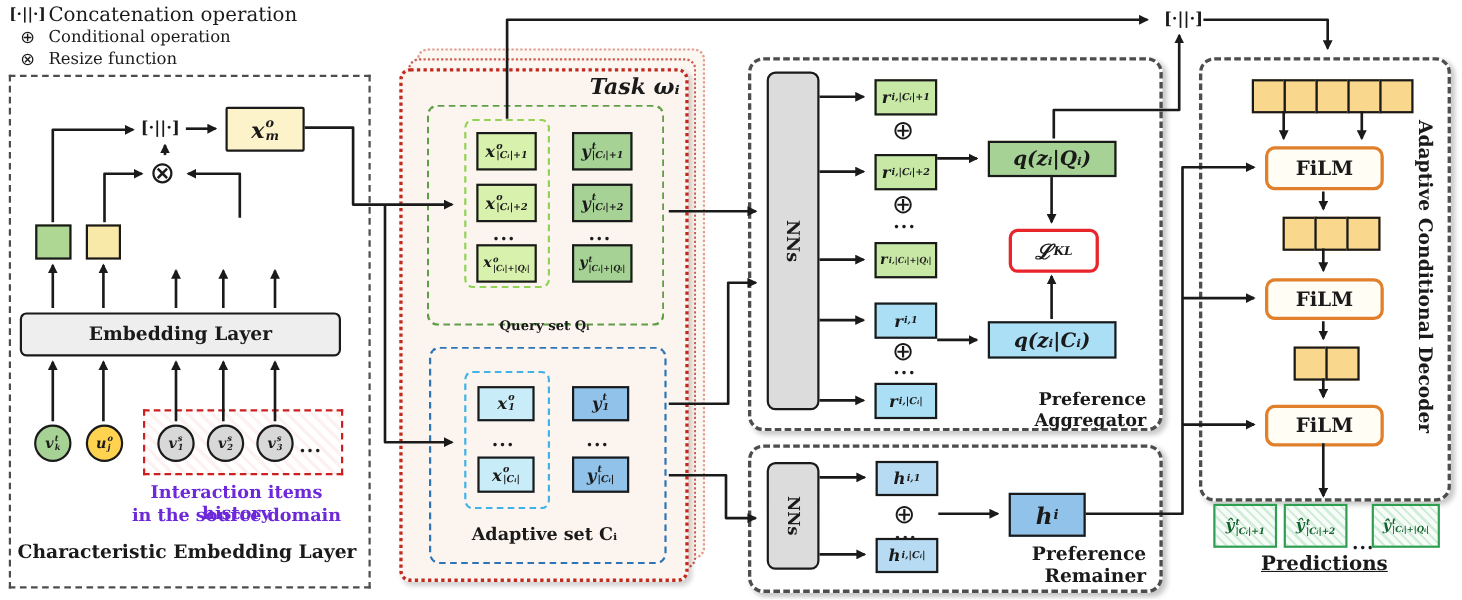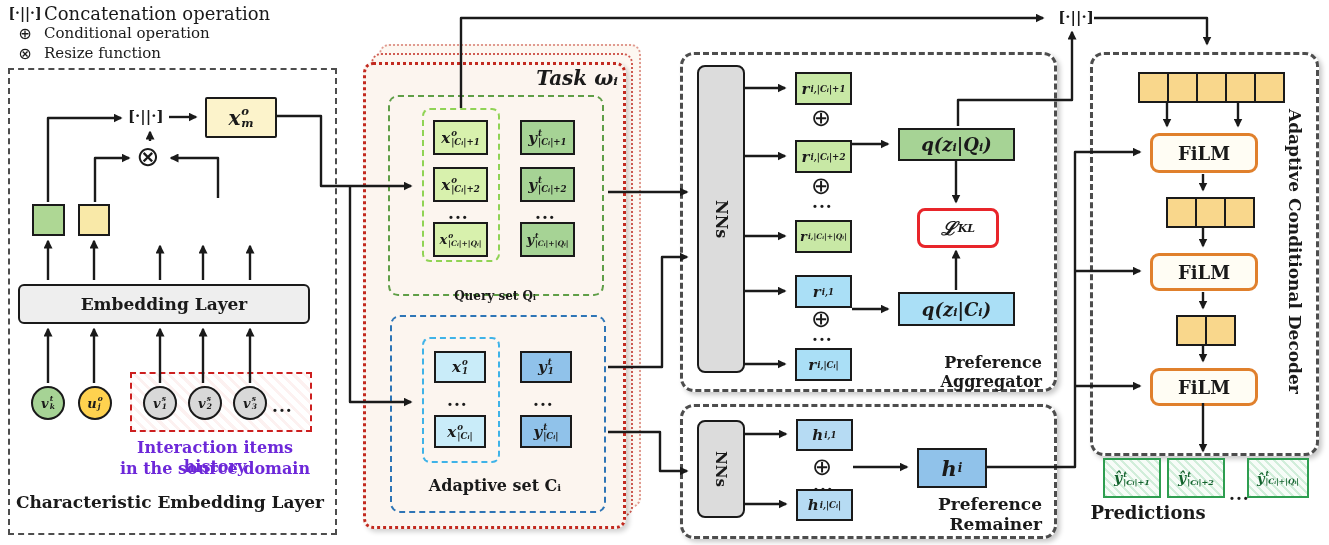--- a/index.html
+++ b/index.html
@@ -292,21 +292,21 @@
       </span>
     </div>
   <div class="dots" style="left:1229px;top:486px;">...</div>
   <div class="pred math" style="left:1247px;top:458px;width:58px;font-size:13px;">
       <span class="mb">ŷ</span>
       <span class="mss">
         <span>t</span>
         <span>|Cᵢ|+|Qᵢ|</span>
       </span>
     </div>
-  <div class="abs lbl center" style="left:1072px;top:502px;width:152px;font-size:18px;z-index:20;">Predictions</div>
+  <div class="abs lbl center" style="left:1128px;top:502px;width:152px;font-size:18px;z-index:20;text-decoration:underline;">Predictions</div>
 
   <svg class="wires" viewBox="0 0 1329 545" xmlns="http://www.w3.org/2000/svg">
     <defs>
       <marker id="ah" markerWidth="9" markerHeight="9" refX="7.5" refY="4.5" orient="auto" markerUnits="userSpaceOnUse">
         <path d="M0,0 L9,4.5 L0,9 z" fill="#1a1a1a"></path>
       </marker>
     </defs>
     <g stroke="#1a1a1a" stroke-width="2.4" fill="none" stroke-linejoin="round">
 
       <path d="M48,202 L48,118 L121,118" marker-end="url(#ah)"></path>

